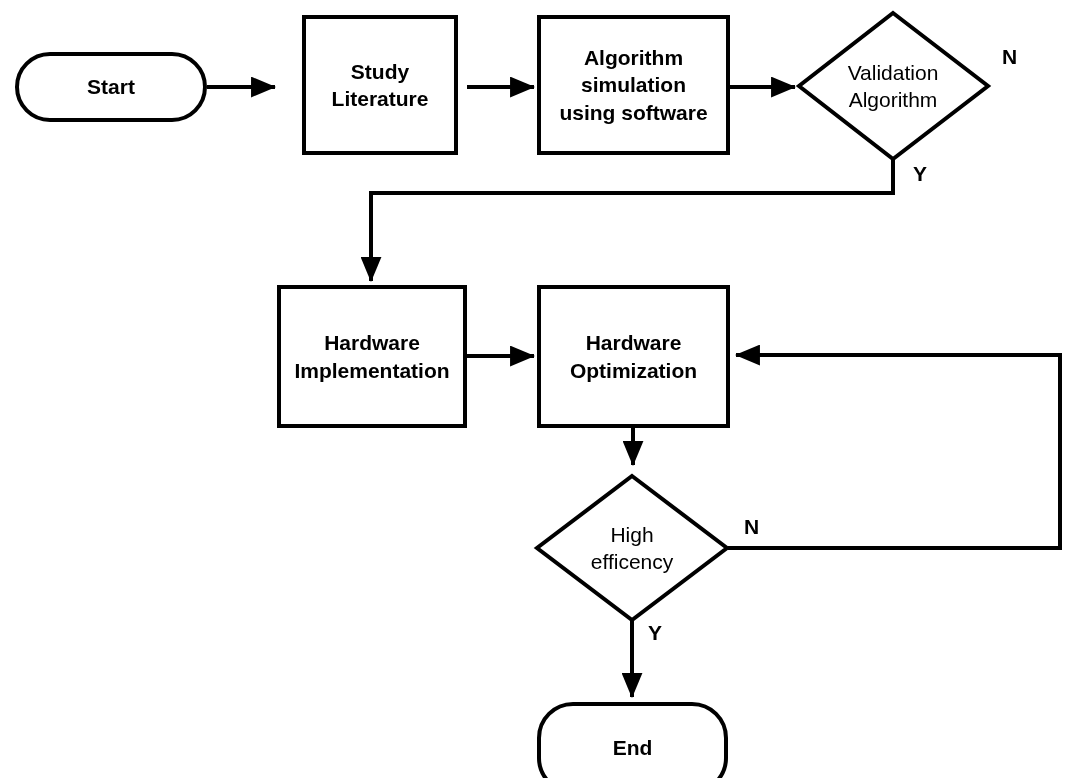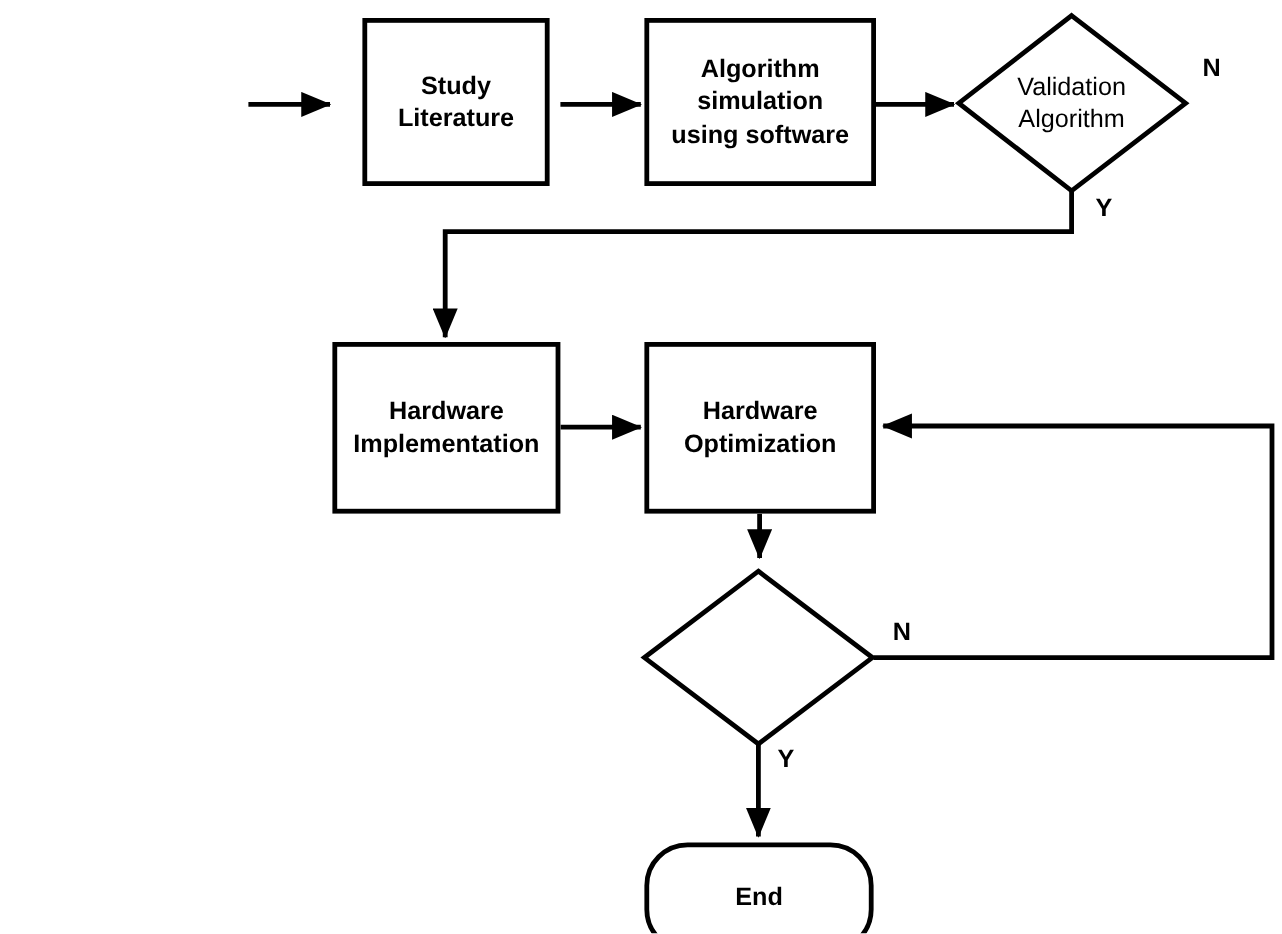--- a/index.html
+++ b/index.html
@@ -93,20 +93,23 @@
     <path d="M632,620 V697" fill="none" stroke="#000000" stroke-width="4" marker-end="url(#arrow)"></path>
 
     <path d="M893,159 V193 H371 V281" fill="none" stroke="#000000" stroke-width="4" stroke-linejoin="miter" marker-end="url(#arrow)"></path>
 
     <path d="M728,548 H1060 V355 H736" fill="none" stroke="#000000" stroke-width="4" stroke-linejoin="miter" marker-end="url(#arrow)"></path>
 
     <polygon points="893,13 988,86 893,159 799,86" fill="#ffffff" stroke="#000000" stroke-width="4" stroke-linejoin="miter"></polygon>
     <polygon points="632,476 727,548 632,620 537,548" fill="#ffffff" stroke="#000000" stroke-width="4" stroke-linejoin="miter"></polygon>
   </svg>
 
+  <div class="node terminator n-start">
+    <span>Start</span>
+  </div>
 
   <div class="node n-study">
     <span>Study Literature</span>
   </div>
 
   <div class="node n-algo">
     <span>Algorithm
 simulation
 using software</span>
   </div>
@@ -120,19 +123,21 @@
     <span>Hardware
 Optimization</span>
   </div>
 
   <div class="node terminator n-end">
     <span>End</span>
   </div>
 
   <div class="diamond-label l-validation">Validation
 Algorithm</div>
+  <div class="diamond-label l-higheff">High
+efficency</div>
 
   <div class="edge-label el-val-n">N</div>
   <div class="edge-label el-val-y">Y</div>
   <div class="edge-label el-eff-n">N</div>
   <div class="edge-label el-eff-y">Y</div>
 
 </div>
 
 </body></html>

